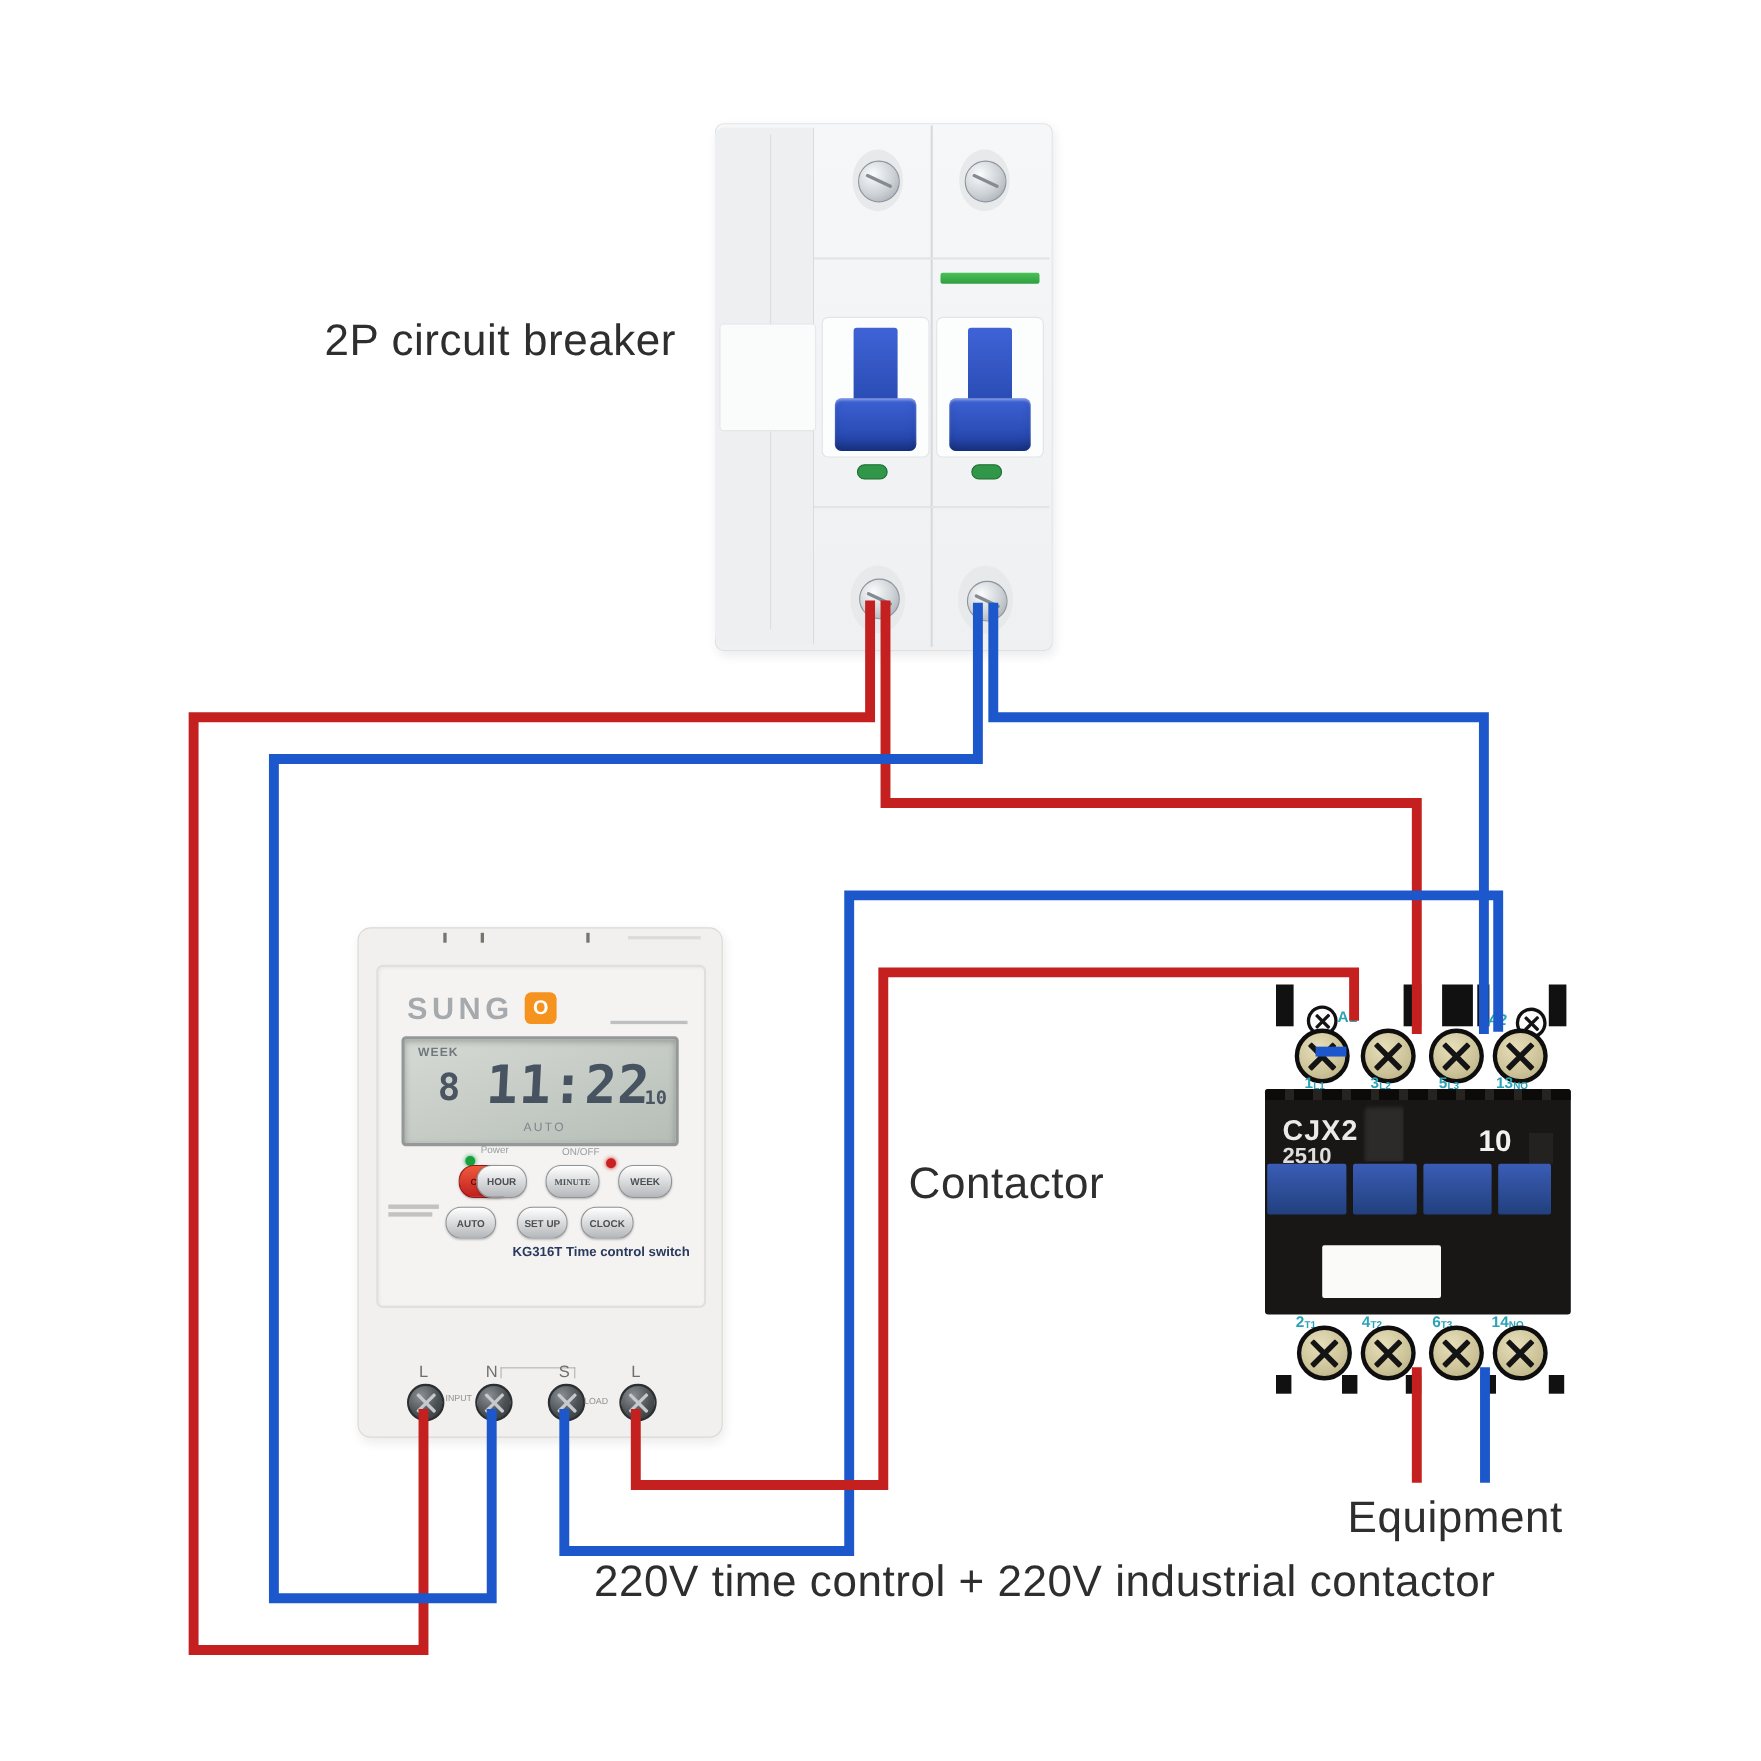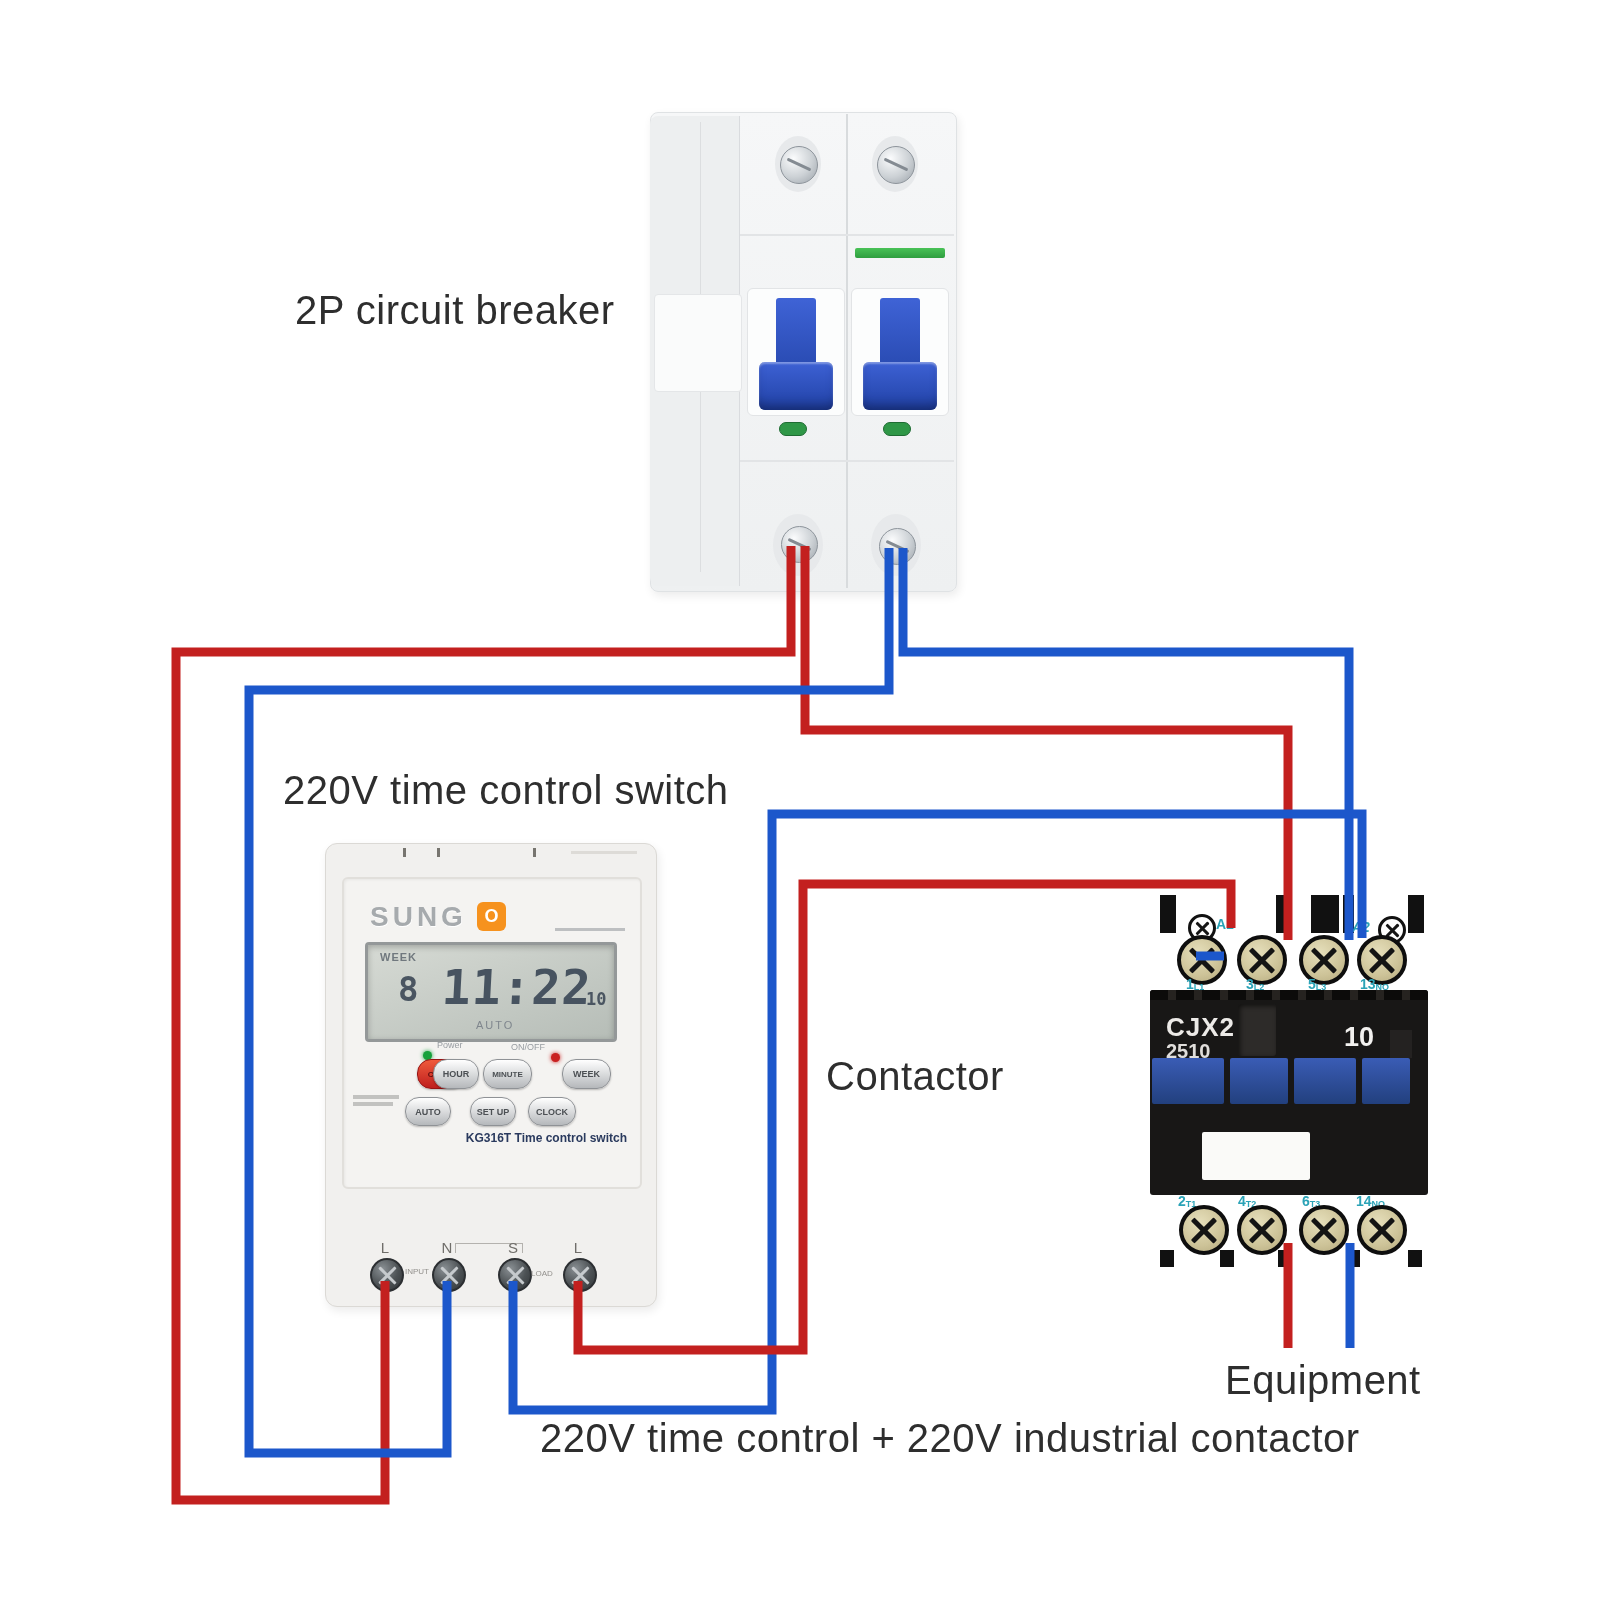--- a/index.html
+++ b/index.html
@@ -161,21 +161,21 @@
       <div class="abs lcd-mode">AUTO</div>
     </div>
 
     <div class="abs led" style="left:98px;top:208px;background:#17a13c;box-shadow:0 0 4px #17a13c;"></div>
     <div class="abs led-label" style="left:112px;top:197px;">Power</div>
     <div class="abs led" style="left:226px;top:210px;background:#c92121;box-shadow:0 0 4px #c92121;"></div>
     <div class="abs led-label" style="left:186px;top:199px;">ON/OFF</div>
 
     <div class="abs tm-btn tm-btn-red" style="left:44px;top:216px;width:47px;font-size:8px;margin-left:48px;">CLEAR</div>
     <div class="abs tm-btn" style="left:108px;top:216px;width:44px;">HOUR</div>
-    <div class="abs tm-btn" style="left:158px;top:216px;width:47px;font-size:8px;">MINUTE</div>
+    <div class="abs tm-btn" style="left:171px;top:216px;width:47px;font-size:8px;font-family:Liberation Serif, serif;">MINUTE</div>
     <div class="abs tm-btn" style="left:237px;top:216px;width:47px;">WEEK</div>
 
     <div class="abs fineprint" style="left:28px;top:252px;width:46px;"></div>
     <div class="abs fineprint" style="left:28px;top:259px;width:40px;"></div>
 
     <div class="abs tm-btn" style="left:80px;top:254px;width:44px;height:27px;">AUTO</div>
     <div class="abs tm-btn" style="left:145px;top:254px;width:44px;height:27px;">SET UP</div>
     <div class="abs tm-btn" style="left:203px;top:254px;width:46px;height:27px;">CLOCK</div>
 
     <div class="abs tm-model">KG316T Time control switch</div>
@@ -296,18 +296,17 @@
     <polyline class="w wr" points="1288,1243 1288,1348"></polyline>
     <polyline class="w wb" points="889,548 889,690 249,690 249,1453 447,1453 447,1281"></polyline>
     <polyline class="w wb" points="903,548 903,652 1349,652 1349,940"></polyline>
     <polyline class="w wb" points="513,1281 513,1410 772,1410 772,814 1362,814 1362,938"></polyline>
     <polyline class="w wb" points="1350,1243 1350,1348"></polyline>
     <polyline class="w wb" points="1196,956 1224,956" stroke-width="8"></polyline>
     <polyline class="w wr" points="578,1281 578,1350 803,1350 803,884 1231,884 1231,928"></polyline>
   </svg>
 
   <div class="caption" style="left:295px;top:288px;">2P circuit breaker</div>
-  <div class="caption" style="left:283px;top:768px;">220V time control switch</div>
   <div class="caption" style="left:826px;top:1054px;">Contactor</div>
   <div class="caption" style="left:1225px;top:1358px;">Equipment</div>
   <div class="caption" style="left:540px;top:1416px;">220V time control + 220V industrial contactor</div>
 
 </div>
 
 </body></html>

